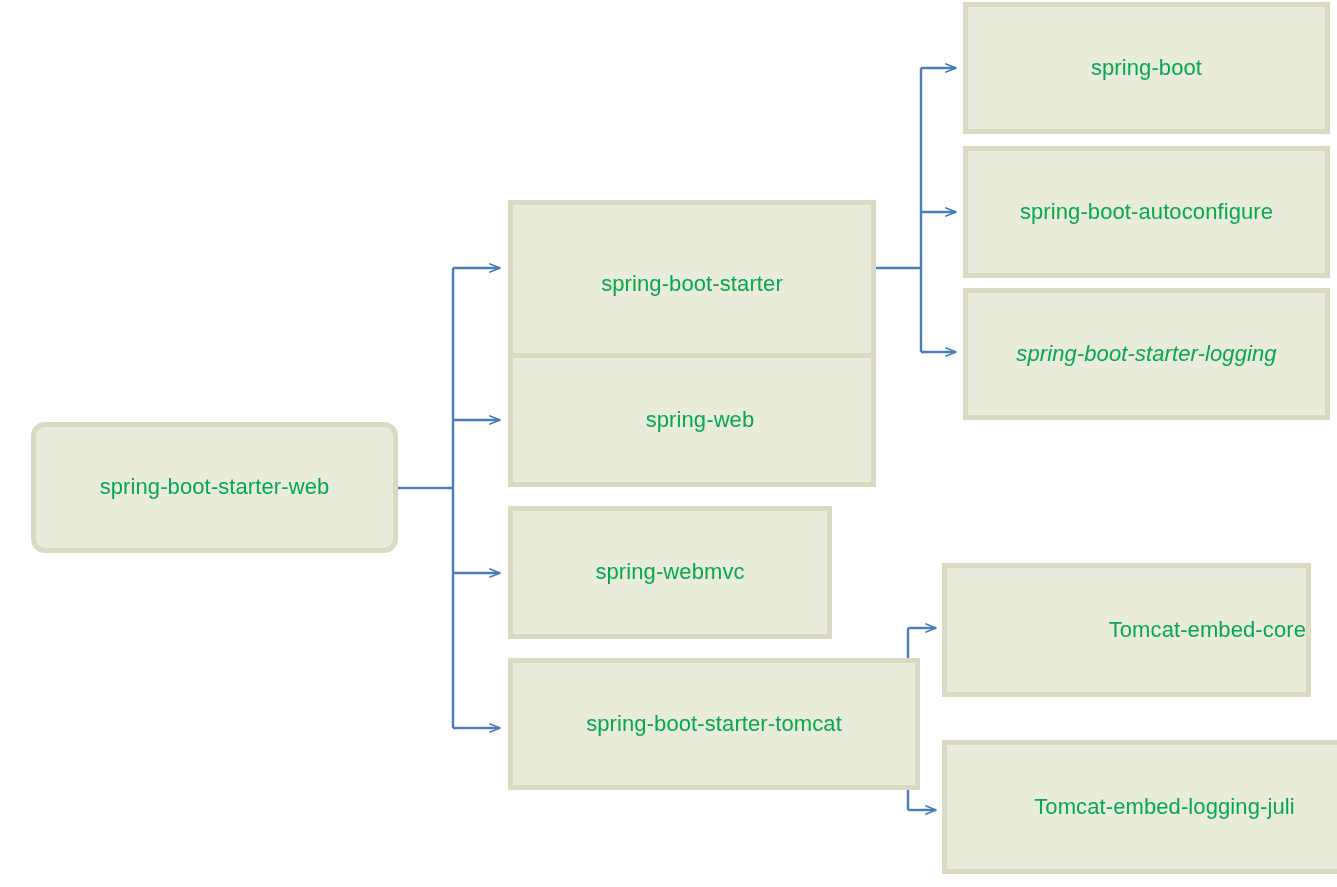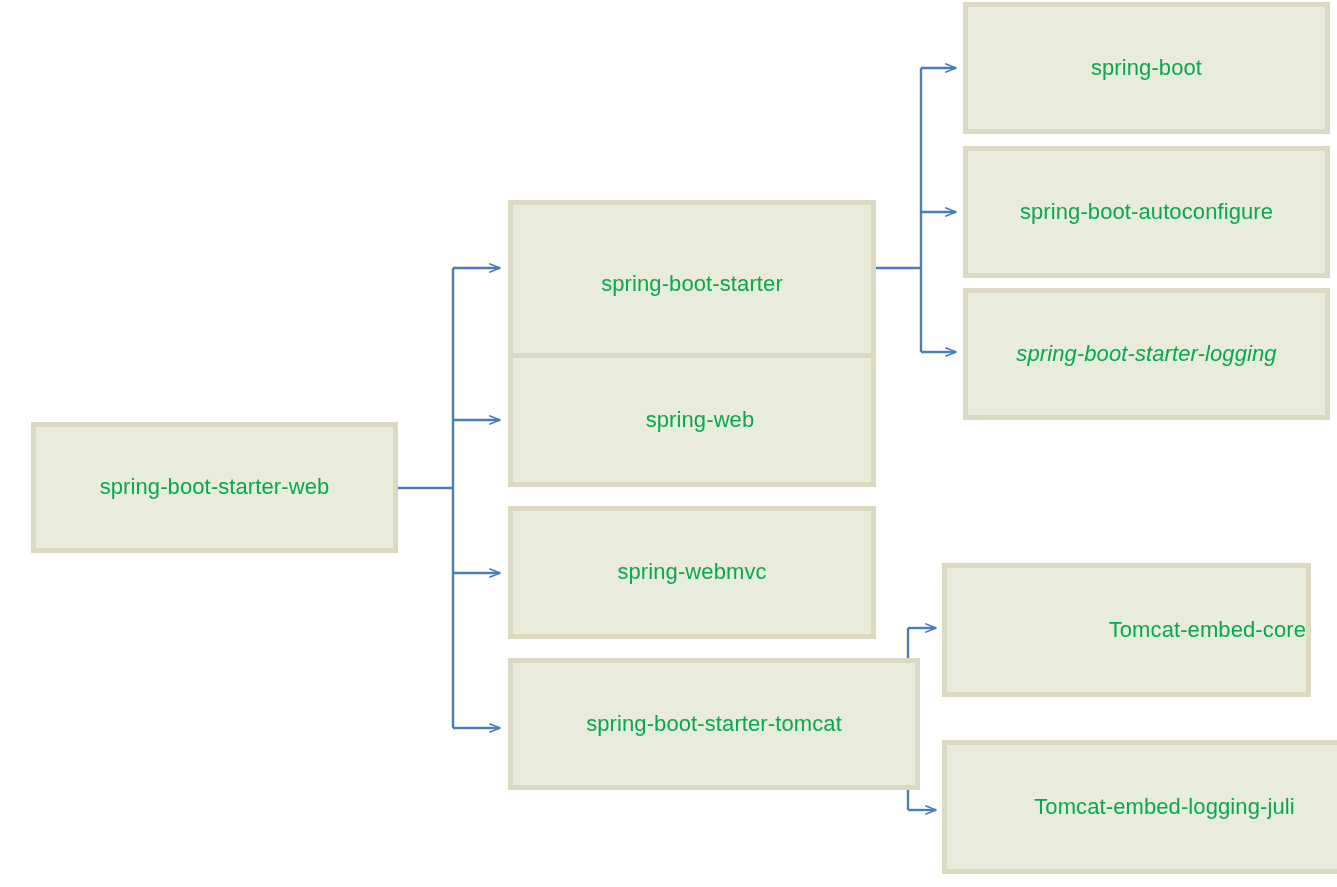--- a/index.html
+++ b/index.html
@@ -72,33 +72,33 @@
     </g>
 
     <g stroke="#4a7ebb" stroke-width="2.4" fill="none">
       <path d="M876,723 L908,723"></path>
       <path d="M908,628 L908,810"></path>
       <path d="M908,628 L936,628" marker-end="url(#arrow)"></path>
       <path d="M908,810 L936,810" marker-end="url(#arrow)"></path>
     </g>
   </svg>
 
-  <div class="node" style="left:31px; top:422px; width:367px; height:131px;">
+  <div class="node" style="left:31px; top:422px; width:367px; height:131px;border-radius:14px;">
     <span class="label">spring-boot-starter-web</span>
   </div>
 
   <div class="node" style="left:508px; top:200px; width:368px; height:168px;">
     <span class="label">spring-boot-starter</span>
   </div>
 
   <div class="node" style="left:508px; top:353px; width:368px; height:134px;padding-left:16px;">
     <span class="label">spring-web</span>
   </div>
 
-  <div class="node" style="left:508px; top:506px; width:368px; height:133px;">
+  <div class="node" style="left:508px; top:506px; width:324px; height:133px;">
     <span class="label">spring-webmvc</span>
   </div>
 
   <div class="node" style="left:508px; top:658px; width:412px; height:132px;">
     <span class="label">spring-boot-starter-tomcat</span>
   </div>
 
   <div class="node" style="left:963px; top:146px; width:367px; height:132px;">
     <span class="label">spring-boot-autoconfigure</span>
   </div>

